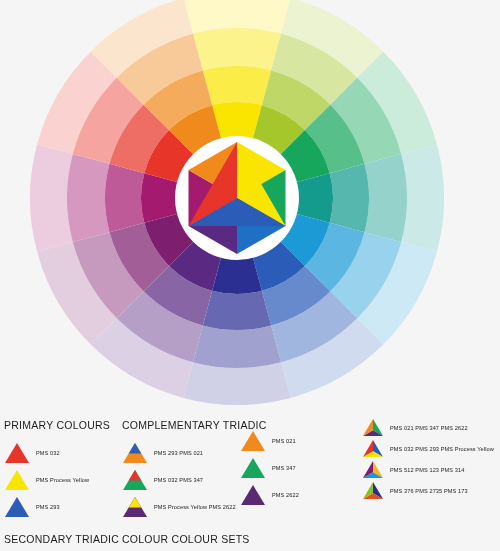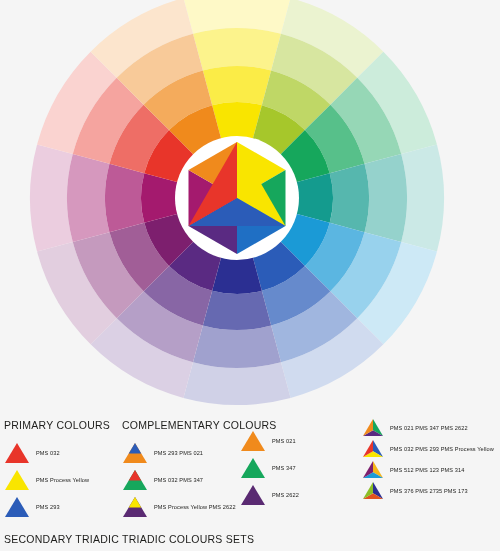--- a/index.html
+++ b/index.html
@@ -165,21 +165,21 @@
                 <path d="M 13 1 L 25 21 L 1 21 Z" fill="#2b5cb8"></path>
               </svg>
             </span>
           <span class="swatch-label">PMS 293</span>
         </div>
       </div>
       <div class="legend-heading heading-bottom">SECONDARY TRIADIC</div>
     </div>
 
     <div class="legend-col col-complement">
-      <div class="legend-heading heading-top">COMPLEMENTARY COLOURS</div>
+      <div class="legend-heading heading-top">COMPLEMENTARY TRIADIC</div>
       <div class="legend-rows">
         <div class="legend-row">
           <span class="swatch">
               <svg width="26" height="22" viewBox="0 0 26 22">
                 <path d="M 13 1 L 25 21 L 1 21 Z" fill="#f08a1c"></path>
                 <path d="M 13 1 L 19.240000000000002 11.4 L 6.76 11.4 Z" fill="#2b5cb8"></path>
               </svg>
             </span>
           <span class="swatch-label">PMS 293  PMS 021</span>
         </div>
@@ -195,21 +195,21 @@
         <div class="legend-row">
           <span class="swatch">
               <svg width="26" height="22" viewBox="0 0 26 22">
                 <path d="M 13 1 L 25 21 L 1 21 Z" fill="#5a2a72"></path>
                 <path d="M 13 1 L 19.240000000000002 11.4 L 6.76 11.4 Z" fill="#f9e500"></path>
               </svg>
             </span>
           <span class="swatch-label">PMS Process Yellow  PMS 2622</span>
         </div>
       </div>
-      <div class="legend-heading heading-bottom">TRIADIC COLOURS SETS</div>
+      <div class="legend-heading heading-bottom">COLOUR COLOUR SETS</div>
     </div>
 
     <div class="legend-col col-single">
       <div class="legend-rows">
         <div class="legend-row">
           <span class="swatch">
               <svg width="26" height="22" viewBox="0 0 26 22">
                 <path d="M 13 1 L 25 21 L 1 21 Z" fill="#f08a1c"></path>
               </svg>
             </span>

